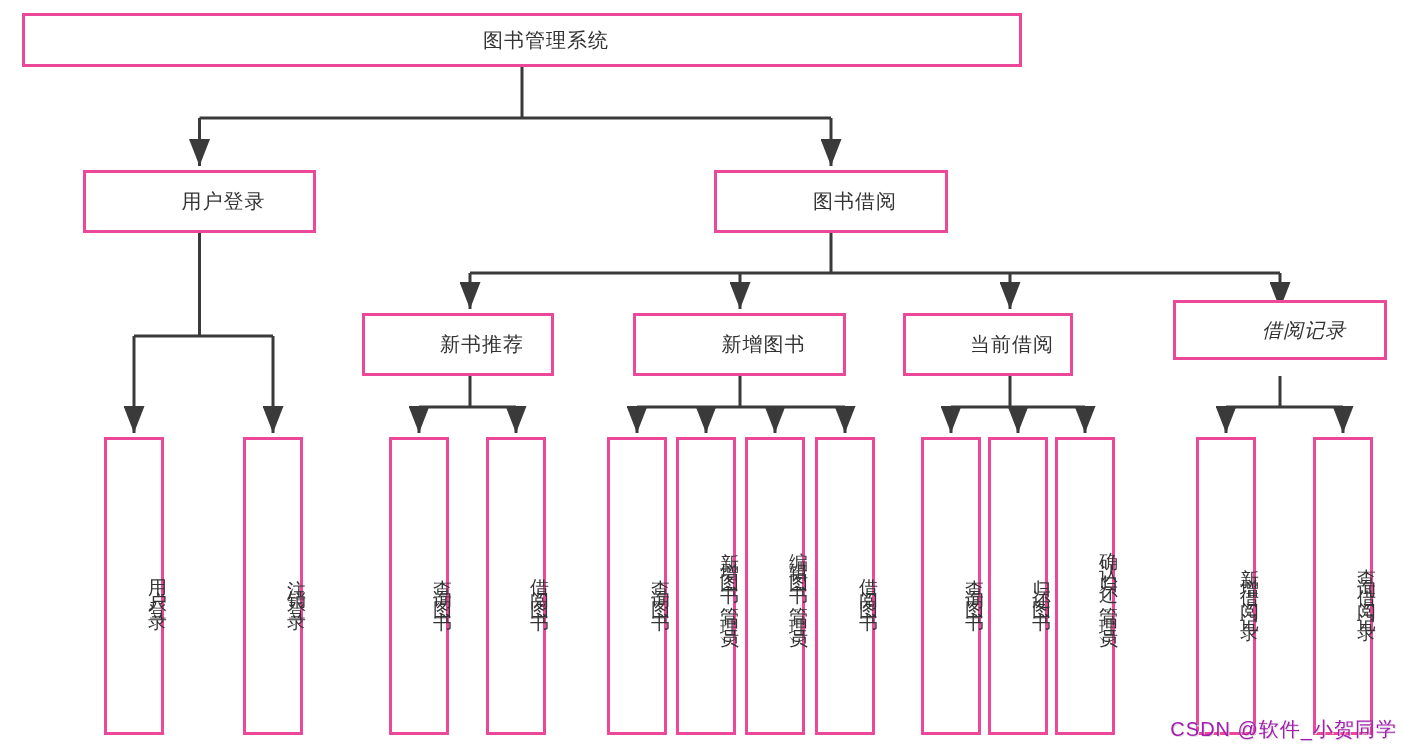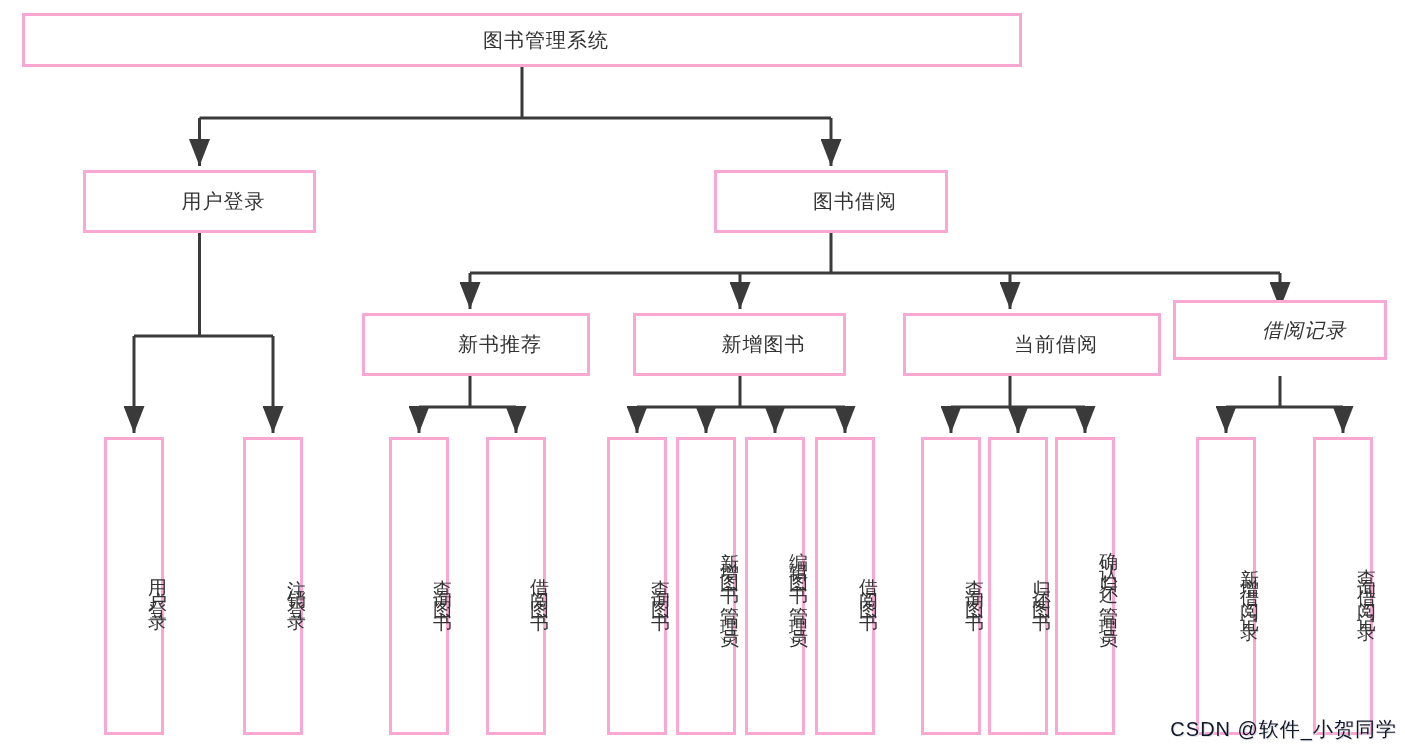--- a/index.html
+++ b/index.html
@@ -21,21 +21,21 @@
     left: 0;
     top: 0;
     width: 1405px;
     height: 747px;
     z-index: 1;
   }
   .node {
     position: absolute;
     box-sizing: border-box;
     background: #ffffff;
-    border: 3px solid #f9a8d4;
+    border: 3px solid #ec4899;
     display: flex;
     align-items: center;
     justify-content: center;
     z-index: 2;
     padding-left: 48px;
   }
   .hnode {
     font-size: 20px;
     letter-spacing: 1px;
     white-space: nowrap;
@@ -51,21 +51,21 @@
     font-size: 19px;
     letter-spacing: 11px;
     line-height: 1;
     max-height: 292px;
   }
   .watermark {
     position: absolute;
     right: 8px;
     bottom: 4px;
     font-size: 20px;
-    color: #0f172a;
+    color: #a21caf;
     text-shadow: 1px 1px 0 #e0e0e0;
     z-index: 5;
     letter-spacing: 1px;
     white-space: nowrap;
   }
 </style>
 </head>
 <body>
 
 <div class="canvas">
@@ -111,23 +111,23 @@
       <line x1="1226" y1="407" x2="1226" y2="433" marker-end="url(#arw)"></line>
       <line x1="1343" y1="407" x2="1343" y2="433" marker-end="url(#arw)"></line>
     </g>
   </svg>
 
   <div class="node hnode" style="left:22px; top:13px; width:1000px; height:54px;">图书管理系统</div>
 
   <div class="node hnode" style="left:83px; top:170px; width:233px; height:63px;">用户登录</div>
   <div class="node hnode" style="left:714px; top:170px; width:234px; height:63px;">图书借阅</div>
 
-  <div class="node hnode" style="left:362px; top:313px; width:228px; height:63px;">新书推荐</div>
+  <div class="node hnode" style="left:362px; top:313px; width:192px; height:63px;">新书推荐</div>
   <div class="node hnode" style="left:633px; top:313px; width:213px; height:63px;">新增图书</div>
-  <div class="node hnode" style="left:903px; top:313px; width:258px; height:63px;">当前借阅</div>
+  <div class="node hnode" style="left:903px; top:313px; width:170px; height:63px;">当前借阅</div>
   <div class="node hnode" style="left:1173px; top:300px; width:214px; height:60px;font-style:italic;">借阅记录</div>
 
   <div class="node leaf" style="left:104px;">
     <span class="vtext">用户登录</span>
   </div>
   <div class="node leaf" style="left:243px;">
     <span class="vtext">注销登录</span>
   </div>
 
   <div class="node leaf" style="left:389px;">

